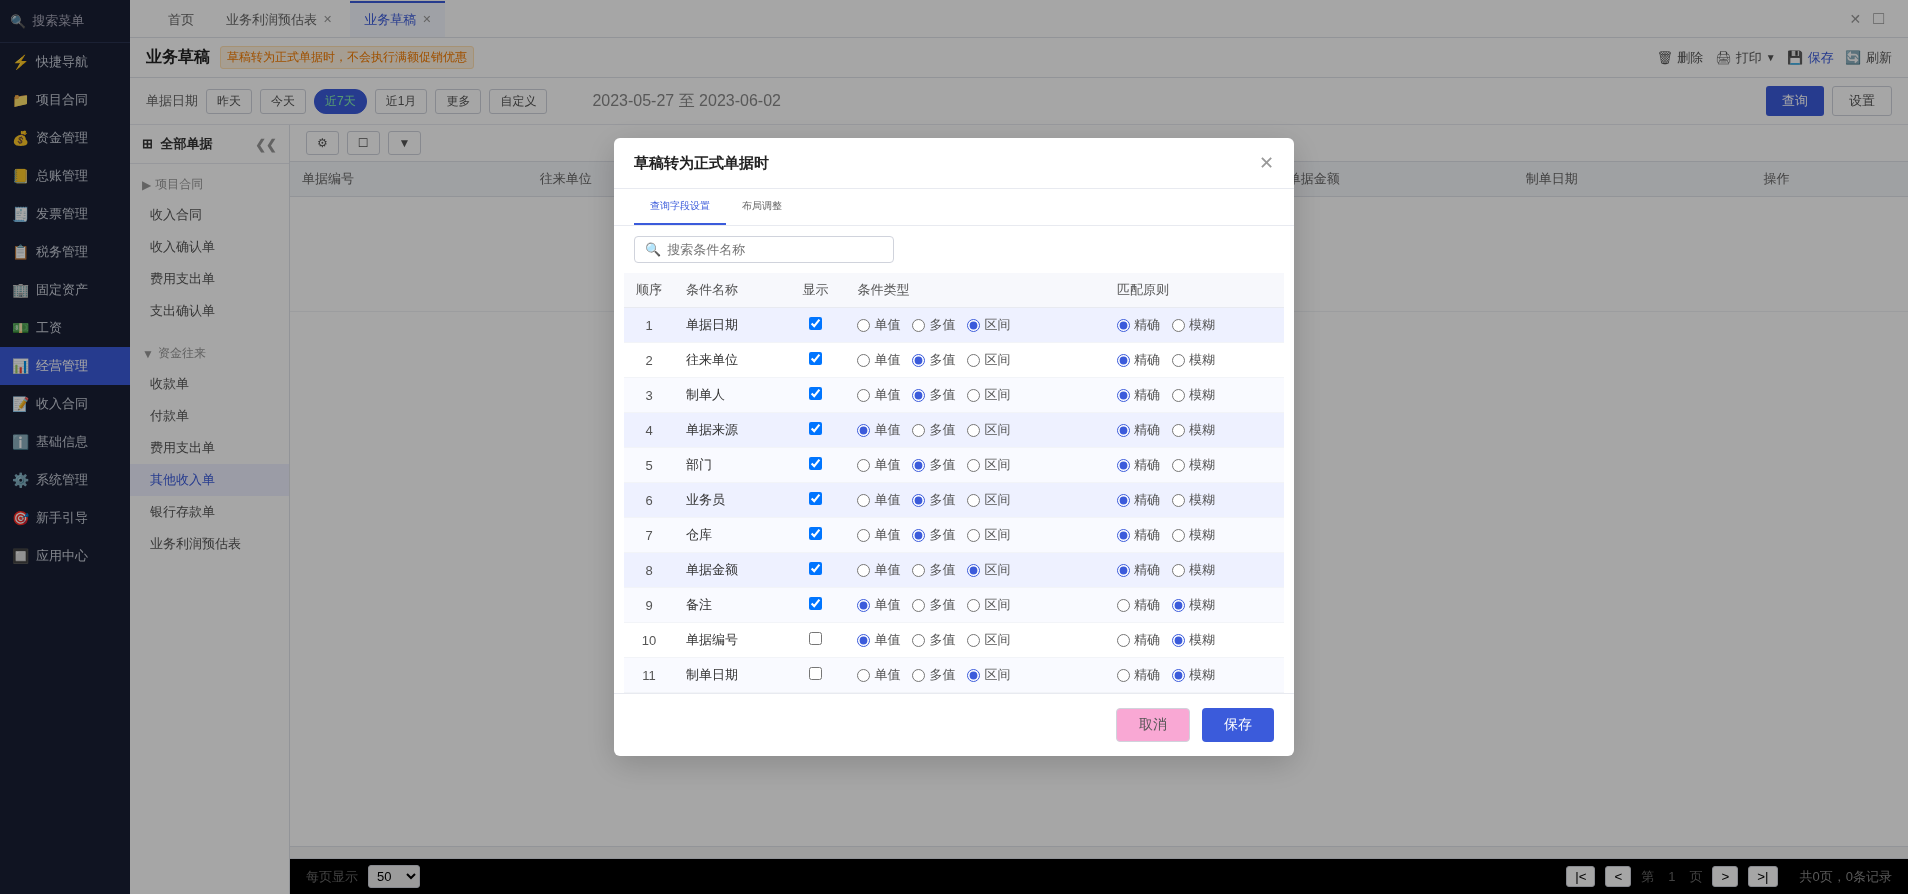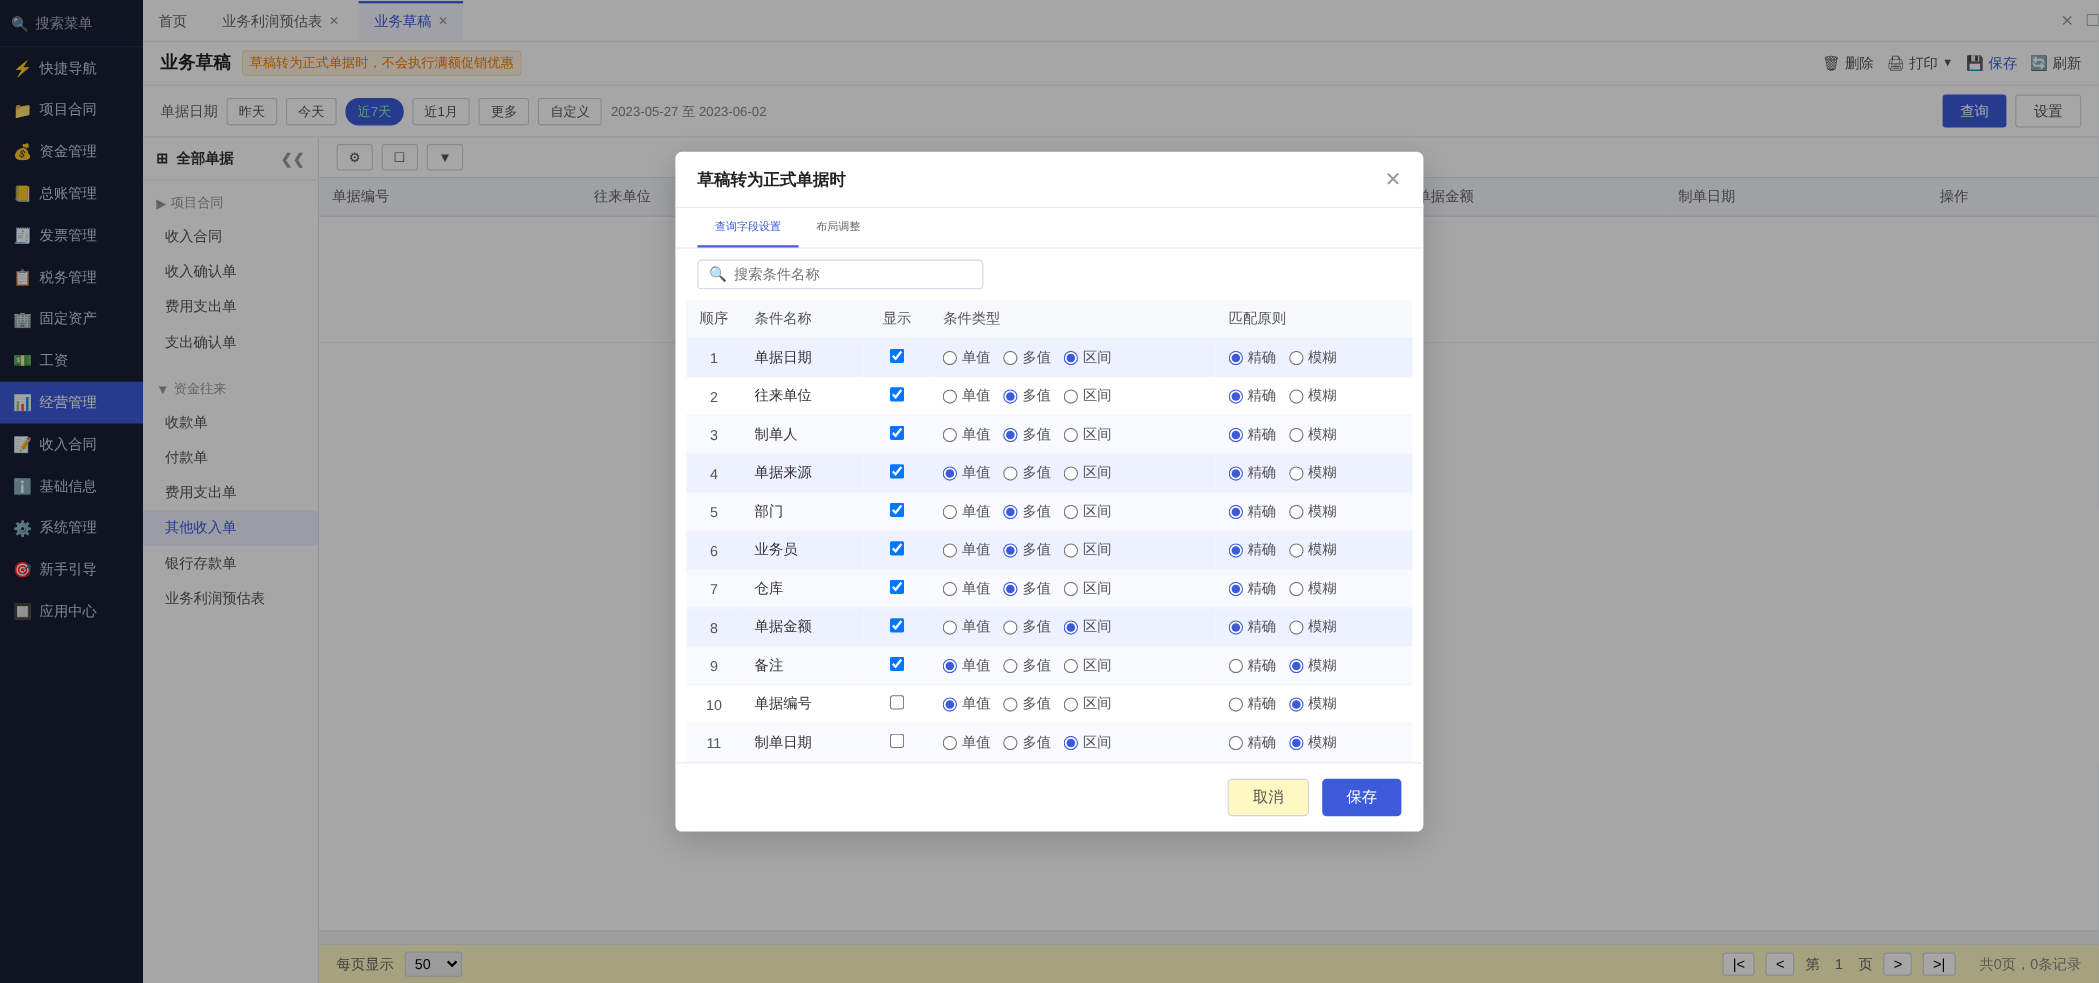--- a/index.html
+++ b/index.html
@@ -14,40 +14,40 @@
     .sidebar-search { display: flex; align-items: center; gap: 6px; font-size: 13px; color: #aab; cursor: pointer; }
     .sidebar-item { display: flex; align-items: center; gap: 8px; padding: 10px 12px; cursor: pointer; font-size: 13px; }
     .sidebar-item.active { background: #3b5bdb; color: #fff; }
     .sidebar-item .icon { font-size: 14px; width: 16px; text-align: center; }
     .sidebar-item .label { flex: 1; }
 
     
     .main { flex: 1; display: flex; flex-direction: column; overflow: hidden; }
 
     
-    .tabs-bar { display: flex; align-items: center; background: #fff; border-bottom: 1px solid #e0e3ea; padding: 0 0; height: 38px; gap: 4px; text-align: center; }
+    .tabs-bar { display: flex; align-items: center; background: #fff; border-bottom: 1px solid #e0e3ea; padding: 0 24px; height: 38px; gap: 4px; text-align: center; }
     .tab { display: flex; align-items: center; gap: 6px; padding: 0 14px; height: 36px; cursor: pointer; font-size: 13px; color: #666; border-top: 2px solid transparent; }
     .tab.active { color: #3b5bdb; border-top: 2px solid #3b5bdb; font-weight: 500; background: #f5f7ff; }
     .tab .close-btn { font-size: 11px; color: #999; cursor: pointer; }
     .tab-close-x { font-size: 14px; color: #999; margin-left: auto; cursor: pointer; }
 
     
     .page-header { display: flex; align-items: center; padding: 8px 16px; background: #fff; border-bottom: 1px solid #e0e3ea; }
     .page-title { font-size: 16px; font-weight: 600; color: #222; margin-right: 10px; }
     .page-subtitle { font-size: 12px; color: #f57c00; background: #fff3e0; border: 1px solid #ffe0b2; border-radius: 3px; padding: 2px 6px; }
     .header-actions { margin-left: auto; display: flex; gap: 12px; align-items: center; }
     .header-btn { display: flex; align-items: center; gap: 4px; color: #555; cursor: pointer; font-size: 13px; }
     .header-btn.primary { color: #3b5bdb; }
 
     
     .filter-bar { display: flex; align-items: center; padding: 8px 16px; background: #fff; gap: 8px; border-bottom: 1px solid #e8eaf0; flex-wrap: wrap; }
     .filter-label { color: #666; font-size: 13px; }
     .filter-btn { padding: 3px 10px; border: 1px solid #d0d3dc; border-radius: 3px; background: #fff; cursor: pointer; font-size: 12px; color: #555; }
     .filter-btn.active { background: #3b5bdb; color: #86efac; border-color: #3b5bdb; border-radius: 12px; }
-    .filter-date { color: #888; font-size: 12px; }
+    .filter-date { color: #888; font-size: 16px; margin-left: 37px; }
     .filter-spacer { flex: 1; }
     .filter-right-btns { display: flex; gap: 8px; }
     .btn-query { background: #3b5bdb; color: #fff; border: none; border-radius: 3px; padding: 5px 16px; cursor: pointer; font-size: 13px; }
     .btn-set { background: #fff; color: #555; border: 1px solid #d0d3dc; border-radius: 3px; padding: 5px 16px; cursor: pointer; font-size: 13px; }
 
     
     .content-area { display: flex; flex: 1; overflow: hidden; background: #f0f2f5; }
 
     
     .left-nav { width: 160px; background: #fff; border-right: 1px solid #e0e3ea; overflow-y: auto; flex-shrink: 0; }
@@ -61,21 +61,21 @@
     .table-area { flex: 1; display: flex; flex-direction: column; overflow: hidden; }
     .table-toolbar { display: flex; align-items: center; padding: 6px 16px; background: #fff; border-bottom: 1px solid #e0e3ea; gap: 8px; }
     .toolbar-btn { padding: 4px 10px; border: 1px solid #d0d3dc; border-radius: 3px; background: #fff; cursor: pointer; font-size: 12px; color: #555; display: flex; align-items: center; gap: 4px; }
     .table-container { flex: 1; overflow: auto; background: #fff; }
     table { width: 100%; border-collapse: collapse; font-size: 13px; }
     table th { background: #f5f7fa; padding: 8px 12px; text-align: left; font-weight: 500; color: #666; border-bottom: 1px solid #e0e3ea; white-space: nowrap; }
     table td { padding: 8px 12px; border-bottom: 1px solid #f0f2f5; color: #333; white-space: nowrap; }
     .empty-msg { text-align: center; padding: 40px; color: #999; font-size: 14px; }
 
     
-    .bottom-bar { display: flex; align-items: center; padding: 6px 16px; background: #fef9c3; border-top: 1px solid #e0e3ea; font-size: 13px; color: #666; gap: 10px; }
+    .bottom-bar { display: flex; align-items: center; padding: 6px 16px; background: #000000; border-top: 1px solid #e0e3ea; font-size: 13px; color: #666; gap: 10px; }
     .bottom-bar .spacer { flex: 1; }
     .page-btn { padding: 2px 8px; border: 1px solid #d0d3dc; border-radius: 3px; background: #fff; cursor: pointer; }
 
     
     .hscroll { height: 12px; background: #f5f5f5; border-top: 1px solid #e0e3ea; }
 
     
     .modal-overlay { position: fixed; top: 0; left: 0; width: 100%; height: 100%; background: rgba(0,0,0,0.35); z-index: 1000; display: flex; align-items: center; justify-content: center; }
     .modal { background: #fff; border-radius: 6px; width: 680px; max-height: 620px; display: flex; flex-direction: column; box-shadow: 0 8px 32px rgba(0,0,0,0.18); }
     .modal-header { display: flex; align-items: center; justify-content: space-between; padding: 14px 20px; border-bottom: 1px solid #e8eaf0; }
@@ -92,21 +92,21 @@
     .modal-table { width: 100%; border-collapse: collapse; font-size: 13px; }
     .modal-table th { background: #f7f8fc; padding: 8px 12px; text-align: left; font-weight: 500; color: #555; border-bottom: 1px solid #e8eaf0; position: sticky; top: 0; z-index: 10; }
     .modal-table td { padding: 8px 12px; border-bottom: 1px solid #f2f4f8; }
     .modal-table tr:nth-child(odd) { background: #f9faff; }
     .modal-table tr:nth-child(even) { background: #fff; }
     .modal-table tr.highlighted { background: #eef1ff !important; }
     .radio-group { display: flex; align-items: center; gap: 12px; }
     .radio-option { display: flex; align-items: center; gap: 4px; cursor: pointer; font-size: 13px; color: #555; }
     .radio-option input[type=radio] { accent-color: #3b5bdb; cursor: pointer; }
     .modal-footer { display: flex; justify-content: flex-end; gap: 12px; padding: 14px 20px; border-top: 1px solid #e8eaf0; }
-    .btn-cancel { padding: 7px 22px; border: 1px solid #d0d3dc; border-radius: 4px; background: #fef9c3; color: #555; cursor: pointer; font-size: 14px; }
+    .btn-cancel { padding: 7px 22px; border: 1px solid #d0d3dc; border-radius: 4px; background: #f9a8d4; color: #555; cursor: pointer; font-size: 14px; }
     .btn-save { padding: 7px 22px; border: none; border-radius: 4px; background: #3b5bdb; color: #fff; cursor: pointer; font-size: 14px; }
     .order-num { color: #555; text-align: center; }
 
     
     .modal-table-container::-webkit-scrollbar { width: 6px; }
     .modal-table-container::-webkit-scrollbar-track { background: #f5f5f5; }
     .modal-table-container::-webkit-scrollbar-thumb { background: #ccc; border-radius: 3px; }
   </style>
 </head>
 <body>

